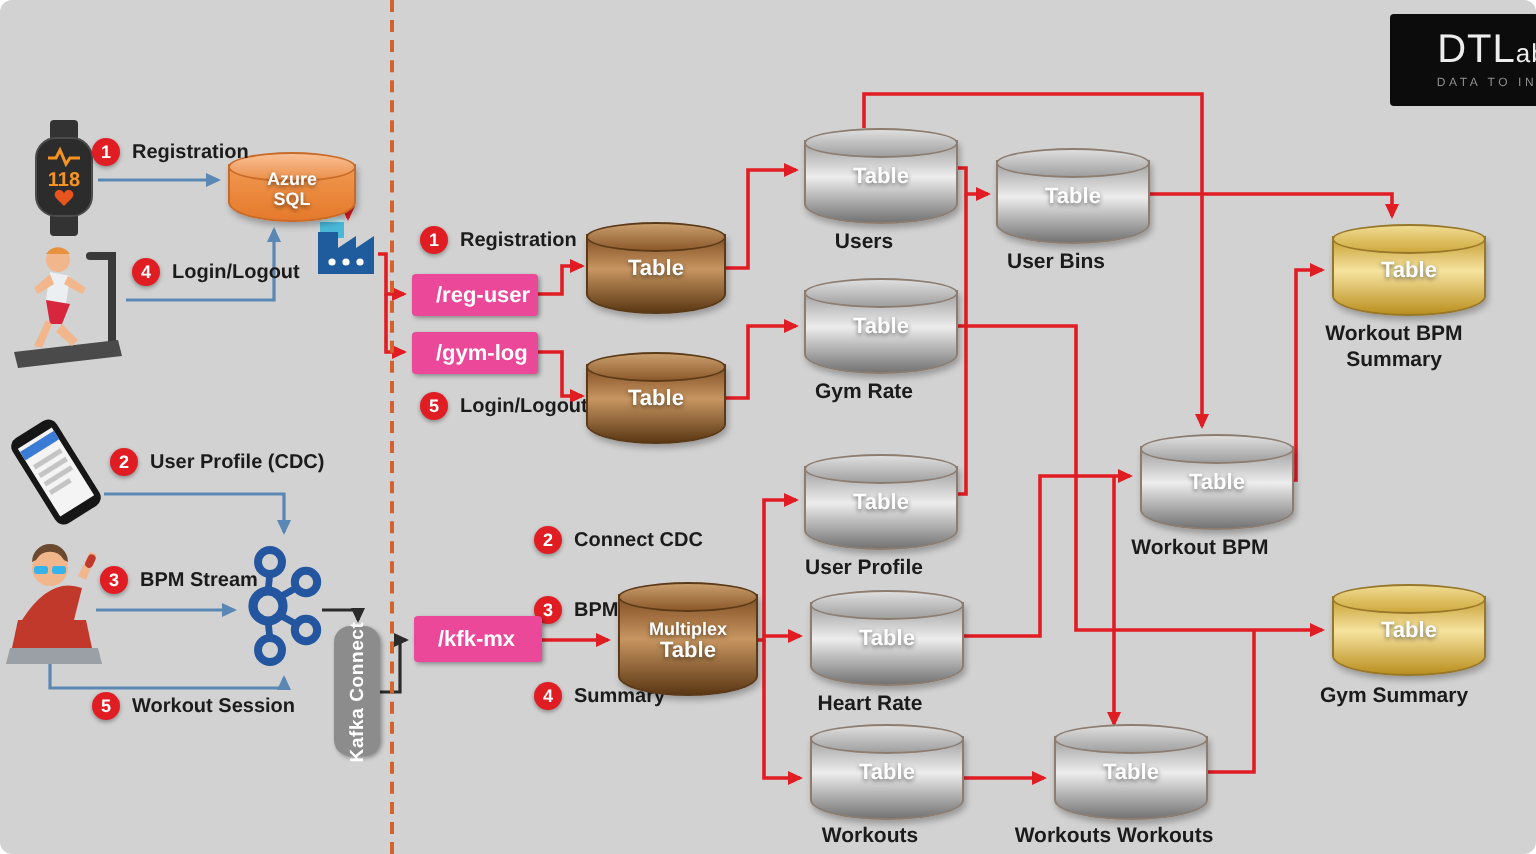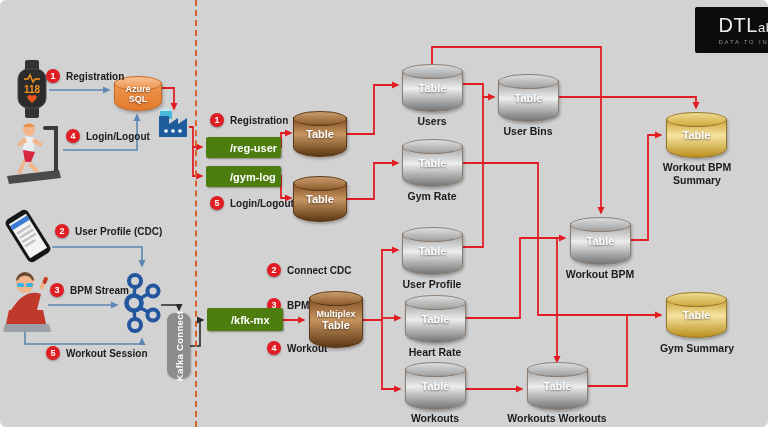--- a/index.html
+++ b/index.html
@@ -1,20 +1,20 @@
 <!DOCTYPE html>
 <html><head>
 <meta charset="utf-8">
 <style>
   html,body{margin:0;padding:0;background:#fff;font-family:"Liberation Sans",sans-serif;}
   #canvas{position:relative;width:768px;height:427px;background:#d2d2d2;overflow:hidden;border-radius:6px;}
   #wires{position:absolute;left:0;top:0;width:768px;height:427px;pointer-events:none;}
 
   
-  .cyl{position:absolute;}
+  .cyl{position:absolute;padding-left:16px;}
   .cyl .body{position:absolute;left:0;right:0;top:6px;bottom:0;border-radius:0 0 50% 50%/0 0 10px 10px;box-shadow:1px 2px 3px rgba(0,0,0,.28);}
   .cyl .lid{position:absolute;left:0;right:0;top:0;height:13px;border-radius:50%;}
   .cyl .txt{position:absolute;left:0;right:0;top:50%;transform:translateY(-46%);text-align:center;color:#fff;
             font-weight:700;font-size:11px;text-shadow:0 1px 2px rgba(0,0,0,.5);}
   .cyl .txt2{position:absolute;left:0;right:0;top:50%;transform:translateY(-46%);text-align:center;color:#fff;
              font-weight:700;text-shadow:0 1px 2px rgba(0,0,0,.5);line-height:1.15;}
   .cyl .txt2 .l1{display:block;font-size:9px;}
   .cyl .txt2 .l2{display:block;font-size:11px;}
   .cyl.gray .body{background:linear-gradient(180deg,#9b9b9b,#ededed 45%,#747474);border:1px solid #8d7d70;border-top:none;}
   .cyl.gray .lid{background:linear-gradient(180deg,#dedede,#a0a0a0);border:1px solid #8d7d70;}
@@ -26,22 +26,22 @@
   .cyl.azure .lid{background:linear-gradient(180deg,#f8c095,#ec9049);border:1px solid #c86a28;}
   .cyl.azure .txt2 .l1{font-size:9px;}
   .cyl.azure .txt2 .l2{font-size:9px;}
 
   .tbl-label{position:absolute;font-size:10.5px;font-weight:600;color:#1b1b1b;text-align:center;line-height:1.2;}
 
   .badge{position:absolute;width:14px;height:14px;border-radius:50%;background:#e11d24;color:#fff;font-size:9px;font-weight:700;
          display:flex;align-items:center;justify-content:center;box-shadow:0 1px 2px rgba(0,0,0,.35);}
   .flow-label{position:absolute;font-size:10px;font-weight:600;color:#1b1b1b;white-space:nowrap;}
 
-  .endpoint{position:absolute;background:#4d7c0f;color:#fff;font-size:11px;font-weight:600;display:flex;align-items:center;
-            padding-left:24px;border-radius:2px;box-shadow:1px 1px 2px rgba(0,0,0,.35);}
+  .endpoint{position:absolute;background:#ec4899;color:#fff;font-size:11px;font-weight:600;display:flex;align-items:center;
+            padding-left:12px;border-radius:2px;box-shadow:1px 1px 2px rgba(0,0,0,.35);}
 
   .kpill{position:absolute;background:#8c8c8c;border-radius:8px;box-shadow:1px 1px 2px rgba(0,0,0,.35);}
   .kpill span{position:absolute;left:50%;top:50%;transform:translate(-50%,-50%) rotate(-90deg);white-space:nowrap;
               color:#fff;font-size:9.5px;font-weight:600;letter-spacing:.3px;}
 
   .logo{position:absolute;left:695px;top:7px;width:73px;height:46px;background:#0c0c0c;border-radius:2px;
         display:flex;flex-direction:column;align-items:center;justify-content:center;padding-left:18px;}
   .logo .brand{color:#ededed;letter-spacing:.5px;line-height:1;}
   .logo .brand .b1{font-size:20px;font-weight:400;}
   .logo .brand .b2{font-size:13px;font-weight:400;}
@@ -207,21 +207,21 @@
 
   <div class="badge" style="left:210px;top:113px">1</div>
   <div class="flow-label" style="left:230px;top:115px">Registration</div>
   <div class="badge" style="left:210px;top:196px">5</div>
   <div class="flow-label" style="left:230px;top:198px">Login/Logout</div>
   <div class="badge" style="left:267px;top:263px">2</div>
   <div class="flow-label" style="left:287px;top:265px">Connect CDC</div>
   <div class="badge" style="left:267px;top:298px">3</div>
   <div class="flow-label" style="left:287px;top:300px">BPM</div>
   <div class="badge" style="left:267px;top:341px">4</div>
-  <div class="flow-label" style="left:287px;top:343px">Workout</div>
+  <div class="flow-label" style="left:287px;top:343px">Summary</div>
 
   <div class="endpoint" style="left:206px;top:137px;width:51px;height:21px">/reg-user</div>
   <div class="endpoint" style="left:206px;top:166px;width:51px;height:21px">/gym-log</div>
   <div class="endpoint" style="left:207px;top:308px;width:52px;height:23px">/kfk-mx</div>
 
   <div class="cyl brown" style="left:293px;top:111px;width:54px;height:46px">
     <div class="body"></div>
       <div class="lid"></div>
     <div class="txt">Table</div>
   </div>

